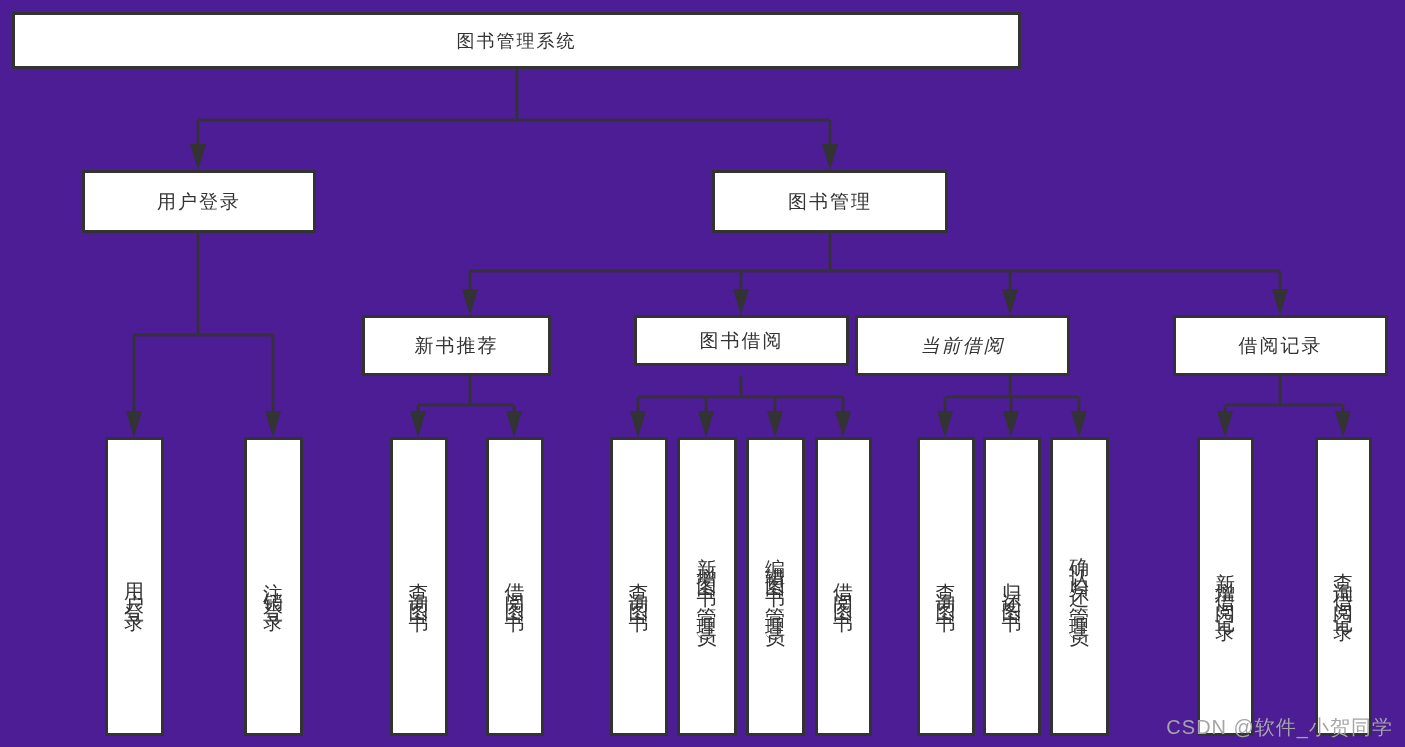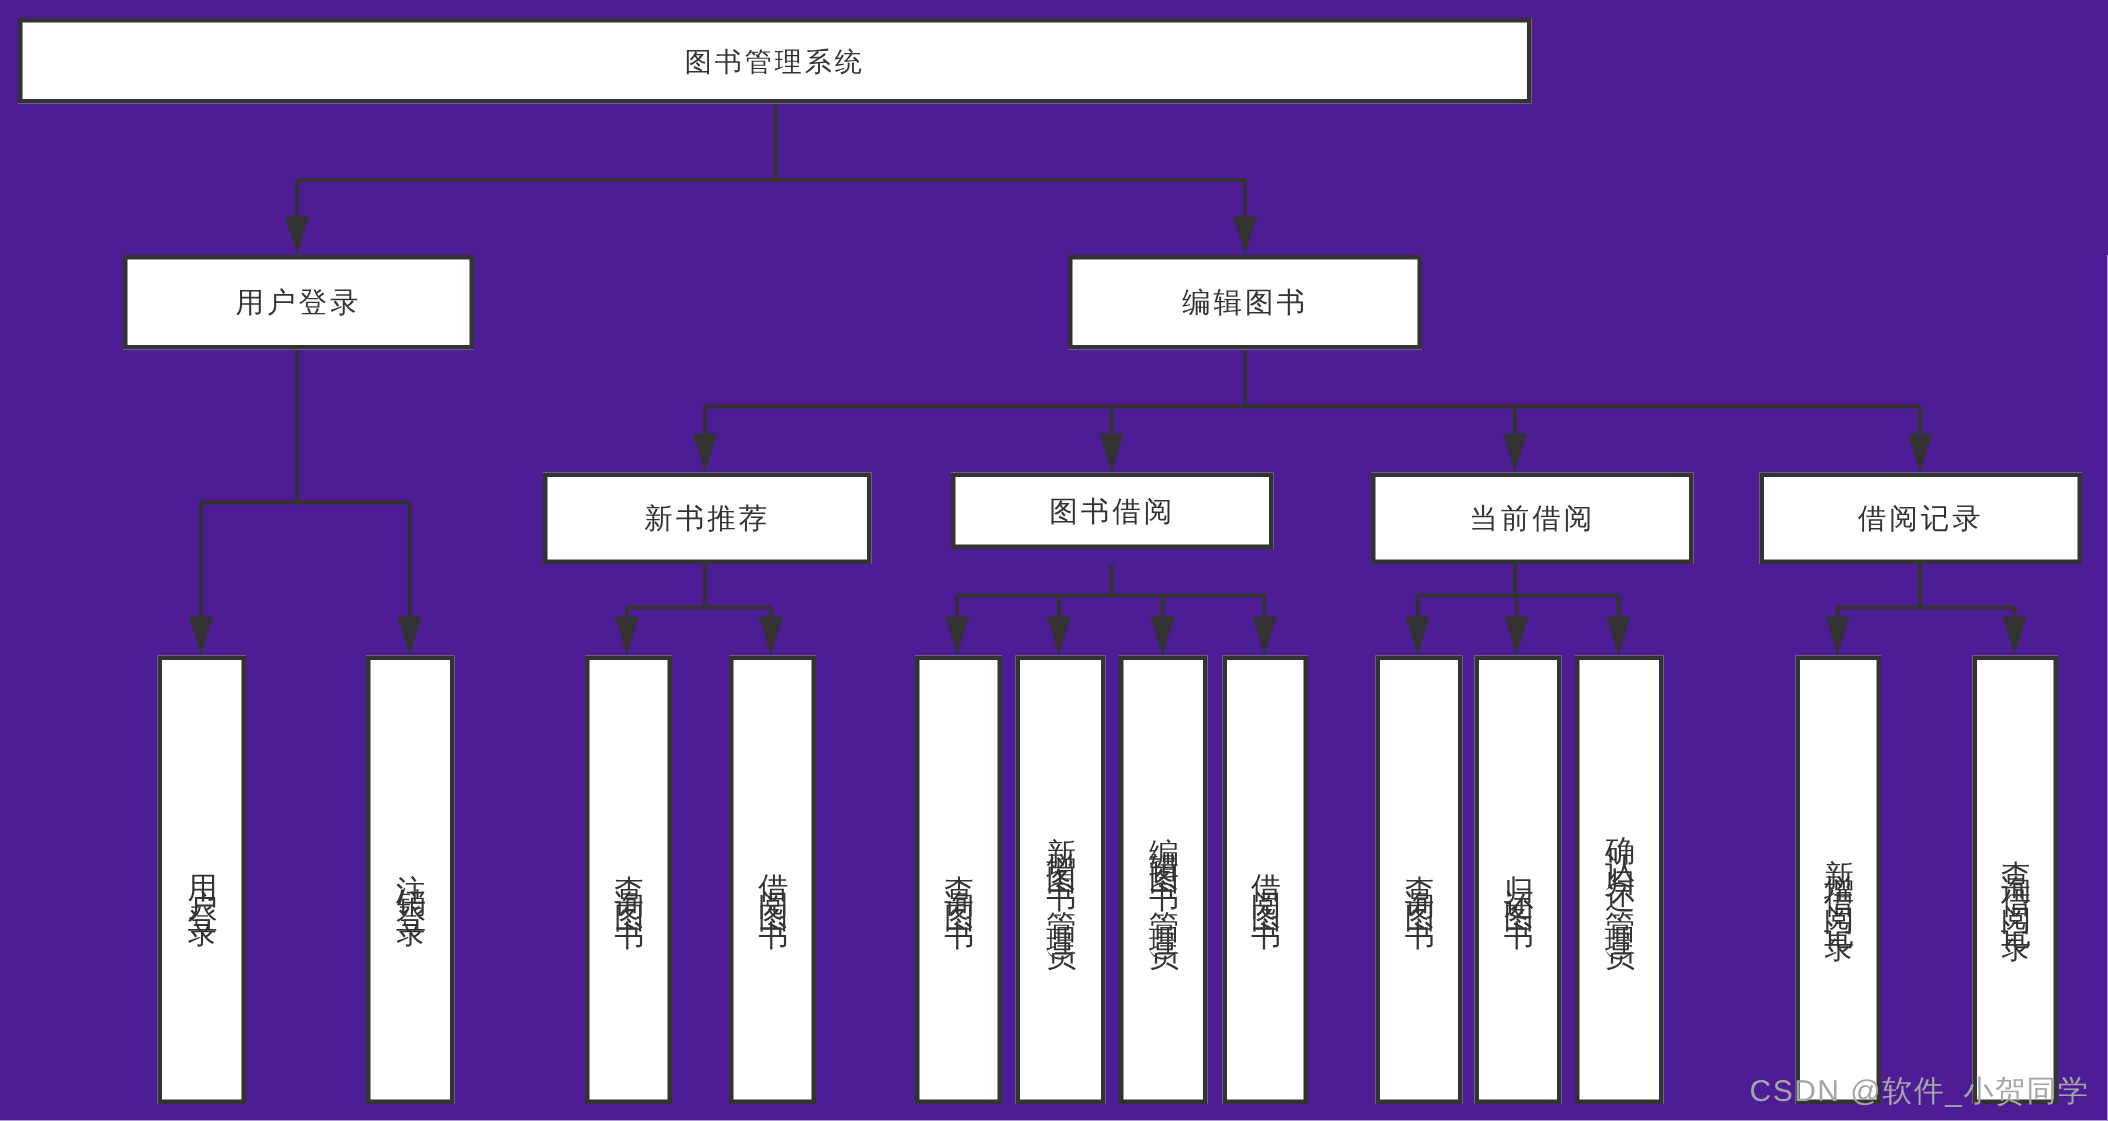--- a/index.html
+++ b/index.html
@@ -29,23 +29,23 @@
     letter-spacing:10px;
     line-height:1;
     white-space:nowrap;
   }
   
   .pos-root{left:12px;top:12px;width:1009px;height:57px;}
   
   .pos-user-login{left:82px;top:170px;width:234px;height:63px;}
   .pos-book-mgmt{left:712px;top:170px;width:236px;height:63px;}
   
-  .pos-newbook{left:362px;top:315px;width:219px;height:61px;}
+  .pos-newbook{left:362px;top:315px;width:189px;height:61px;}
   .pos-bookborrow{left:634px;top:315px;width:215px;height:51px;}
-  .pos-currentborrow{left:914px;top:315px;width:215px;height:61px;}
+  .pos-currentborrow{left:855px;top:315px;width:215px;height:61px;font-style:italic;}
   .pos-records{left:1173px;top:315px;width:215px;height:61px;text-align:center;}
   
   .leaf{top:437px;height:299px;width:59px;}
   .pos-l-userlogin{left:105px;}
   .pos-l-logout{left:244px;}
   .pos-l-nb-query{left:390px;width:58px;}
   .pos-l-nb-borrow{left:486px;width:58px;}
   .pos-l-bb-query{left:610px;width:58px;}
   .pos-l-bb-add{left:677px;width:60px;}
   .pos-l-bb-edit{left:746px;width:59px;}
@@ -111,21 +111,21 @@
   </svg>
 
   <div class="node root-node pos-root">
     <span>图书管理系统</span>
   </div>
 
   <div class="node h-node pos-user-login">
     <span>用户登录</span>
   </div>
   <div class="node h-node pos-book-mgmt">
-    <span>编辑图书</span>
+    <span>图书管理</span>
   </div>
 
   <div class="node h-node pos-newbook">
     <span>新书推荐</span>
   </div>
   <div class="node h-node pos-bookborrow">
     <span>图书借阅</span>
   </div>
   <div class="node h-node pos-currentborrow">
     <span>当前借阅</span>

